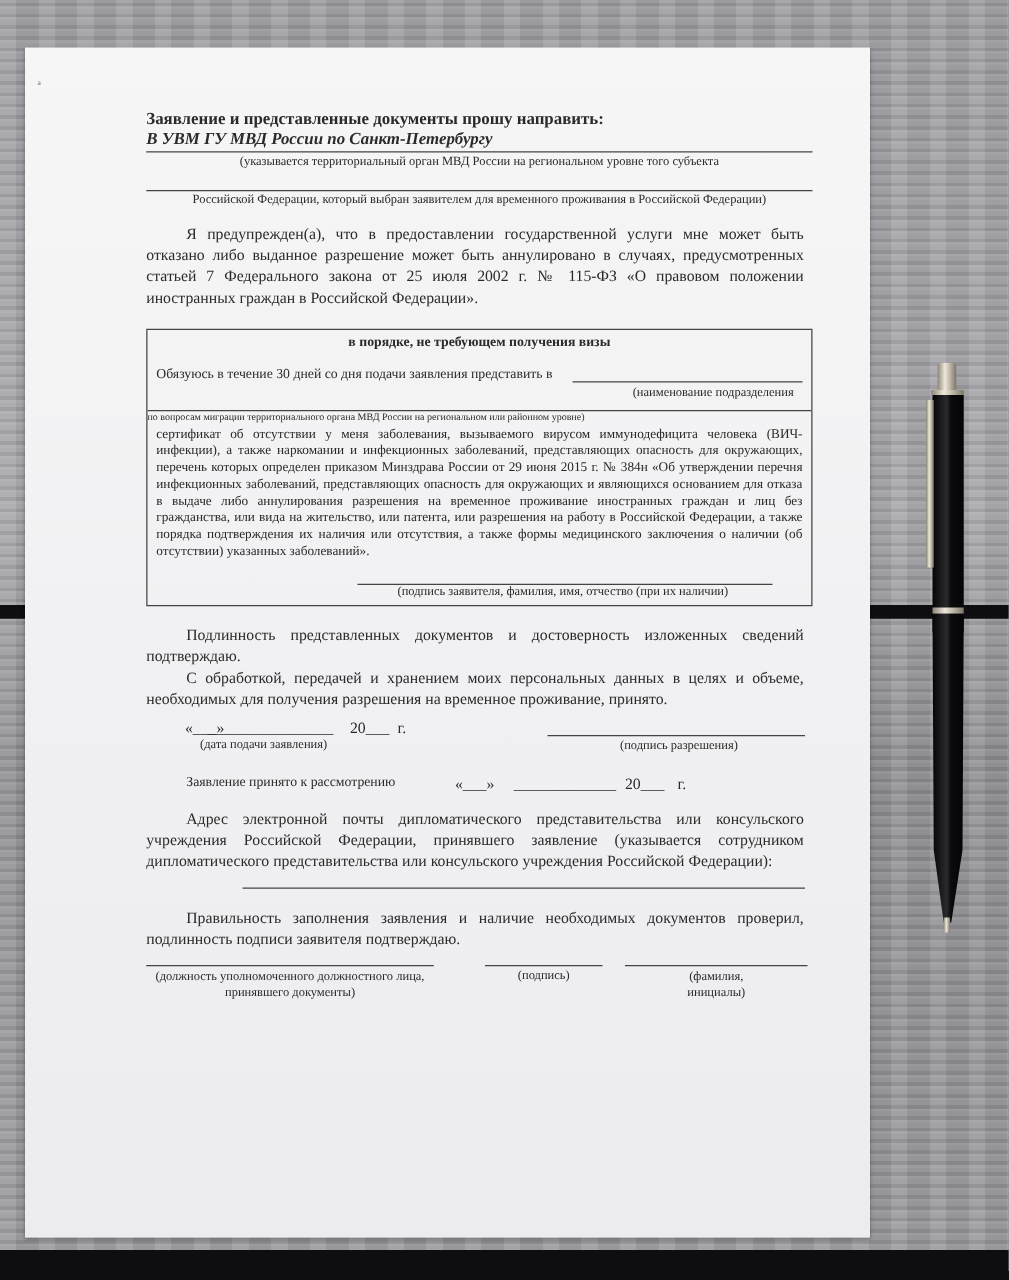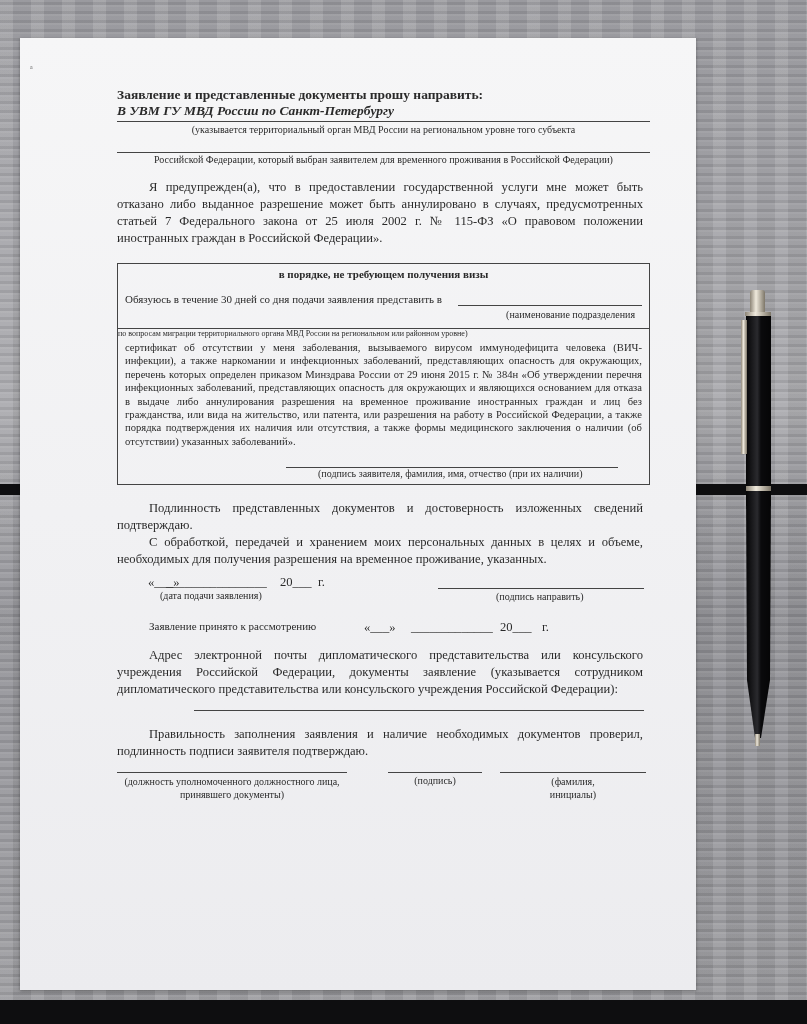--- a/index.html
+++ b/index.html
@@ -74,37 +74,37 @@
   <div class="hr" style="left:340px; top:41px; width:184px;"></div>
   <div class="box-note1">(наименование подразделения</div>
   <div class="box-divider"></div>
   <div class="box-note2">по вопросам миграции территориального органа МВД России на региональном или районном уровне)</div>
   <div class="box-body">сертификат об отсутствии у меня заболевания, вызываемого вирусом иммунодефицита человека (ВИЧ-инфекции), а также наркомании и инфекционных заболеваний, представляющих опасность для окружающих, перечень которых определен приказом Минздрава России от 29 июня 2015 г. № 384н «Об утверждении перечня инфекционных заболеваний, представляющих опасность для окружающих и являющихся основанием для отказа в выдаче либо аннулирования разрешения на временное проживание иностранных граждан и лиц без гражданства, или вида на жительство, или патента, или разрешения на работу в Российской Федерации, а также порядка подтверждения их наличия или отсутствия, а также формы медицинского заключения о наличии (об отсутствии) указанных заболеваний».</div>
   <div class="hr" style="left:168px; top:203px; width:332px;"></div>
   <div class="box-sign">(подпись заявителя, фамилия, имя, отчество (при их наличии)</div>
 </div>
 
 <div class="para indent" style="top:500px;">Подлинность представленных документов и достоверность изложенных сведений подтверждаю.</div>
-<div class="para indent" style="top:534px;">С обработкой, передачей и хранением моих персональных данных в целях и объеме, необходимых для получения разрешения на временное проживание, указанных.</div>
+<div class="para indent" style="top:534px;">С обработкой, передачей и хранением моих персональных данных в целях и объеме, необходимых для получения разрешения на временное проживание, принято.</div>
 
 <div class="abs" style="left:148px; top:575px; font-size:12.6px;">«___»</div>
 <div class="abs" style="left:166px; top:575px; font-size:12.6px;">________________</div>
 <div class="abs" style="left:280px; top:575px; font-size:12.6px;">20___</div>
 <div class="abs" style="left:318px; top:575px; font-size:12.6px;">г.</div>
 <div class="abs small" style="left:160px; top:590px;">(дата подачи заявления)</div>
 <div class="hr" style="left:438px; top:588px; width:206px;"></div>
-<div class="abs small" style="left:496px; top:591px;">(подпись направить)</div>
+<div class="abs small" style="left:496px; top:591px;">(подпись разрешения)</div>
 
 <div class="abs" style="left:149px; top:620px; font-size:11px;">Заявление принято к рассмотрению</div>
 <div class="abs" style="left:364px; top:620px; font-size:12.6px;">«___»</div>
 <div class="abs" style="left:411px; top:620px; font-size:12.6px;">_____________</div>
 <div class="abs" style="left:500px; top:620px; font-size:12.6px;">20___</div>
 <div class="abs" style="left:542px; top:620px; font-size:12.6px;">г.</div>
 
-<div class="para indent" style="top:647px;">Адрес электронной почты дипломатического представительства или консульского учреждения Российской Федерации, документы заявление (указывается сотрудником дипломатического представительства или консульского учреждения Российской Федерации):</div>
+<div class="para indent" style="top:647px;">Адрес электронной почты дипломатического представительства или консульского учреждения Российской Федерации, принявшего заявление (указывается сотрудником дипломатического представительства или консульского учреждения Российской Федерации):</div>
 <div class="hr" style="left:194px; top:710px; width:450px;"></div>
 
 <div class="para indent" style="top:726px;">Правильность заполнения заявления и наличие необходимых документов проверил, подлинность подписи заявителя подтверждаю.</div>
 
 <div class="hr" style="left:117px; top:772px; width:230px;"></div>
 <div class="hr" style="left:388px; top:772px; width:94px;"></div>
 <div class="hr" style="left:500px; top:772px; width:146px;"></div>
 <div class="abs small" style="left:117px; top:775px; width:230px; text-align:center; line-height:13px;">
   <div>(должность уполномоченного должностного лица,</div>
   <div>принявшего документы)</div>

